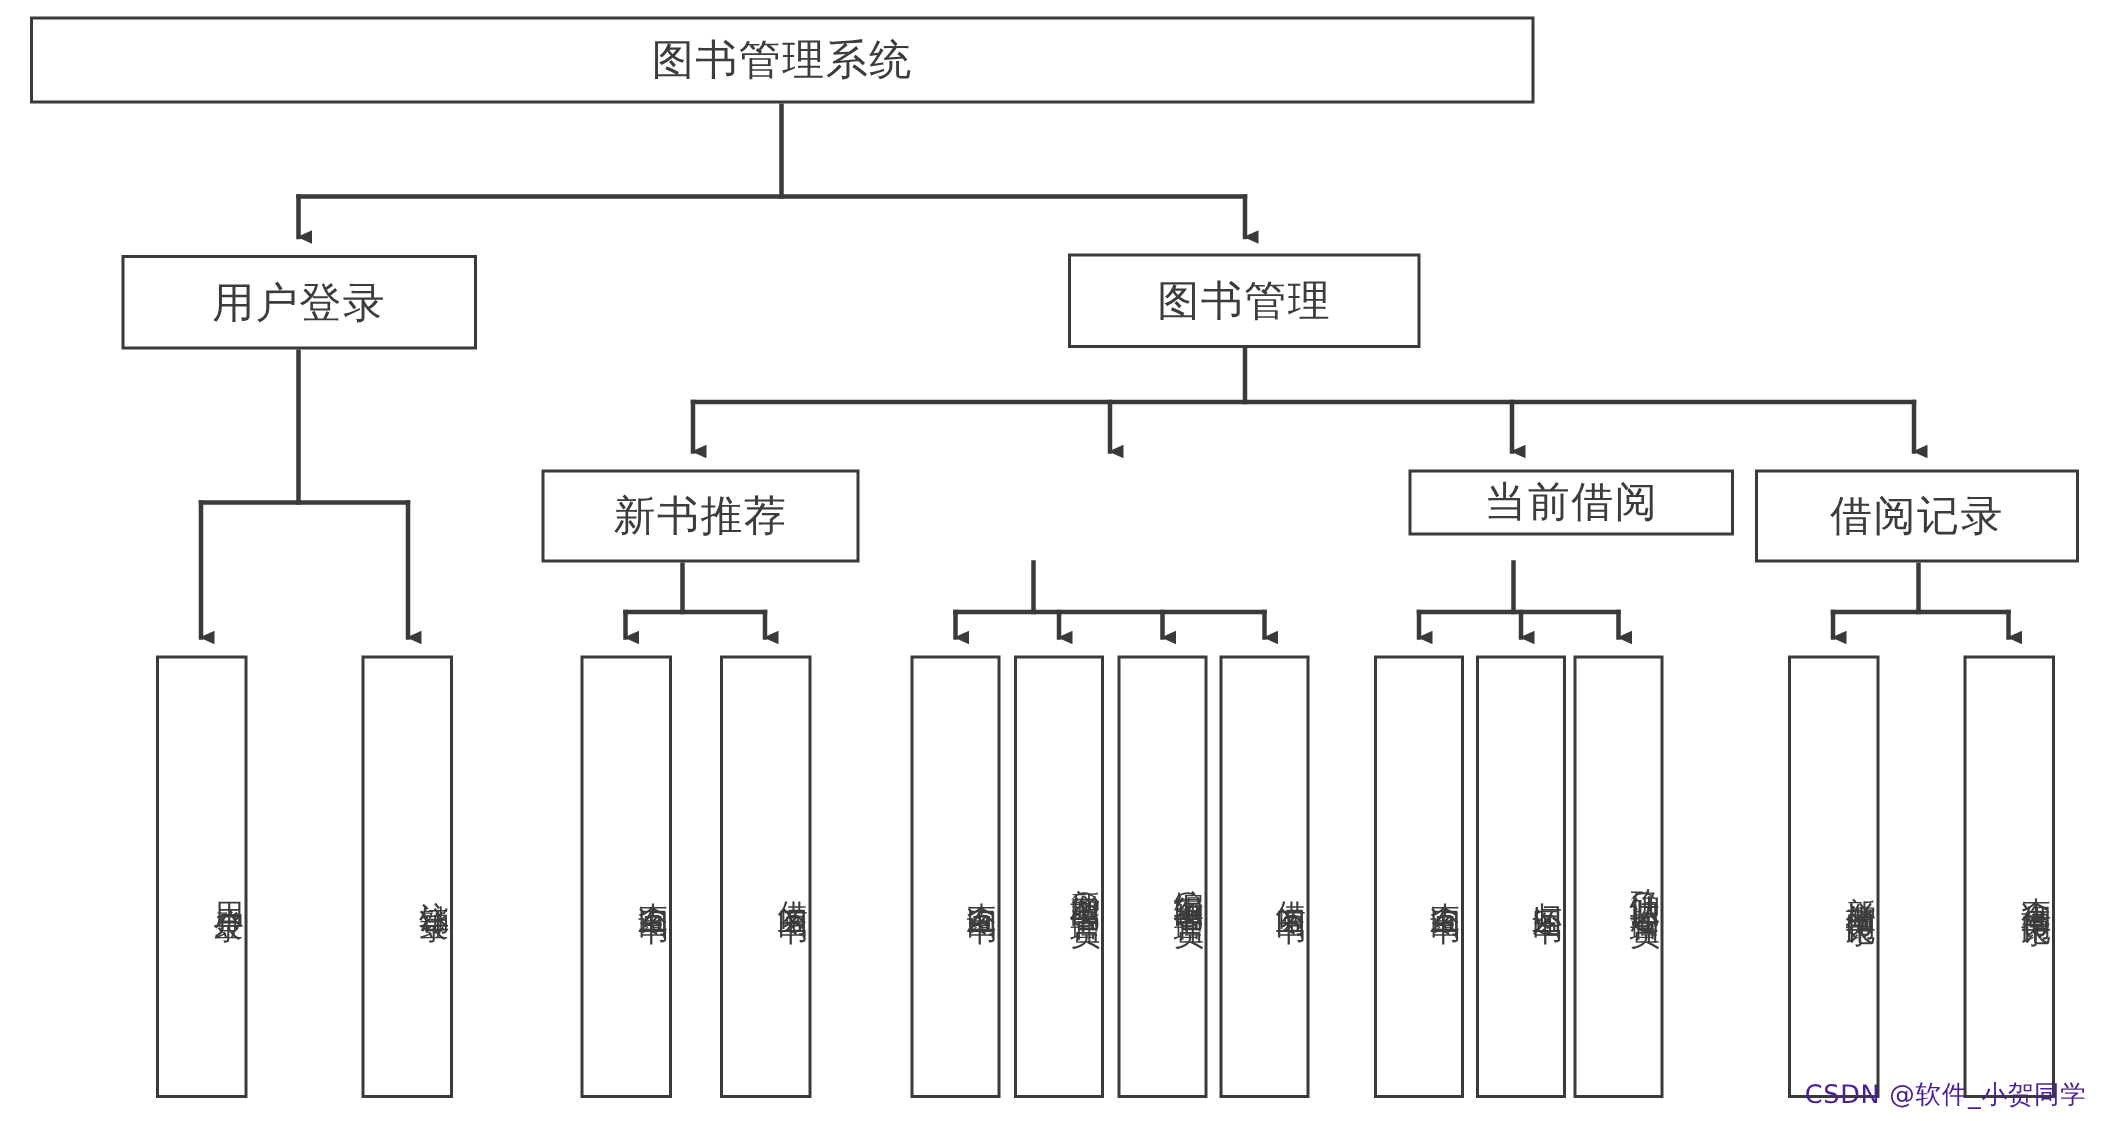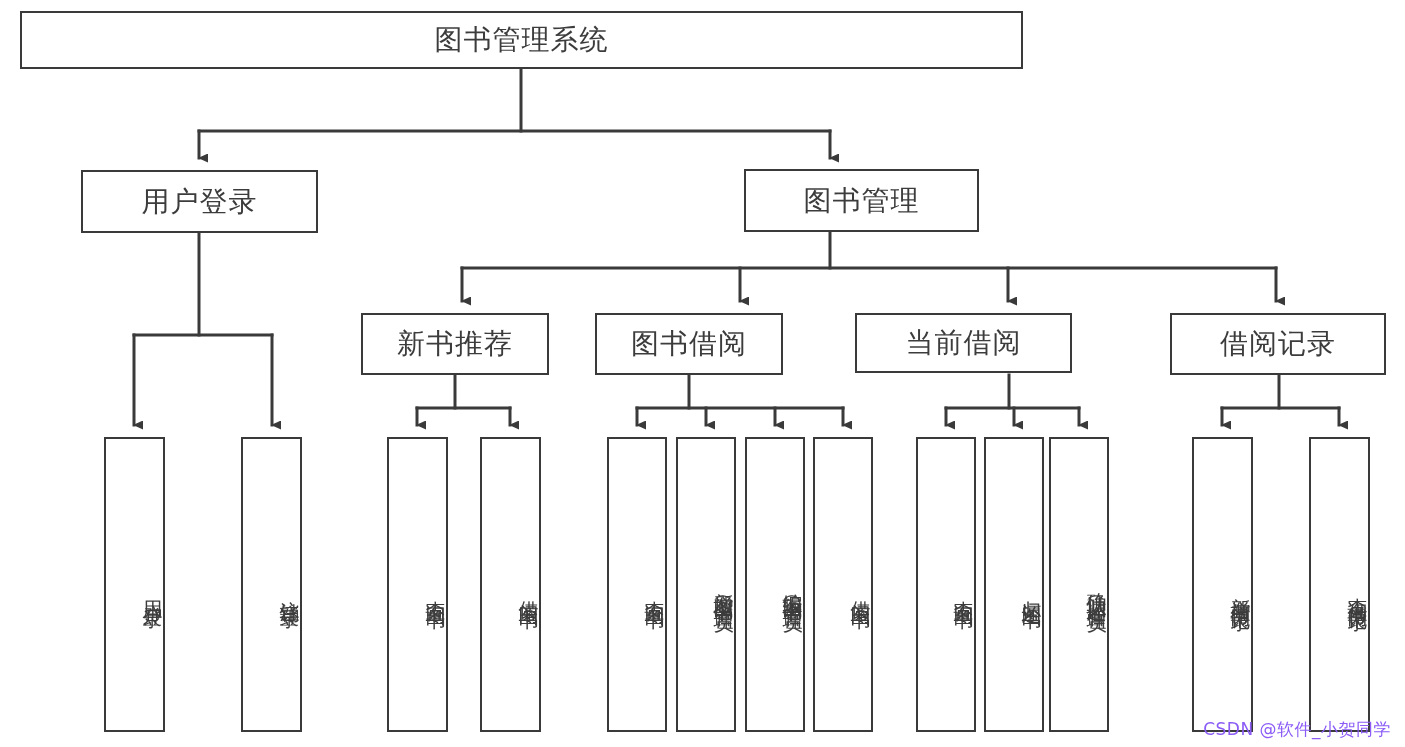--- a/index.html
+++ b/index.html
@@ -56,21 +56,21 @@
     width: 1405px;
     height: 747px;
     z-index: 1;
     pointer-events: none;
   }
   #watermark {
     position: absolute;
     right: 14px;
     bottom: 6px;
     font-size: 17px;
-    color: #8b5cf6;
+    color: #4c1d95;
     letter-spacing: 0.5px;
     z-index: 5;
     white-space: nowrap;
   }
 </style>
 </head>
 <body>
 
 <div id="canvas">
 
@@ -124,31 +124,28 @@
     </g>
   </svg>
 
   <div class="node horiz" style="left:20px;top:11px;width:1003px;height:58px;">
     <span>图书管理系统</span>
   </div>
 
   <div class="node horiz" style="left:81px;top:170px;width:237px;height:63px;">
     <span>用户登录</span>
   </div>
-  <div class="node horiz" style="left:712px;top:169px;width:235px;height:63px;margin-left:32px;">
+  <div class="node horiz" style="left:712px;top:169px;width:235px;height:63px;">
     <span>图书管理</span>
   </div>
 
-  <div class="node horiz" style="left:361px;top:313px;width:188px;height:62px;">
+  <div class="node horiz" style="left:361px;top:313px;width:212px;height:62px;">
     <span>新书推荐</span>
   </div>
-  <div class="node horiz" style="left:595px;top:313px;width:188px;height:62px;">
-    <span>图书借阅</span>
-  </div>
-  <div class="node horiz" style="left:855px;top:313px;width:217px;height:60px;">
+  <div class="node horiz" style="left:939px;top:313px;width:217px;height:44px;">
     <span>当前借阅</span>
   </div>
   <div class="node horiz" style="left:1170px;top:313px;width:216px;height:62px;">
     <span>借阅记录</span>
   </div>
 
   <div class="node vert" style="left:104px;top:437px;width:61px;height:295px;">
     <span class="vtext">用户登录</span>
   </div>
   <div class="node vert" style="left:241px;top:437px;width:61px;height:295px;">

